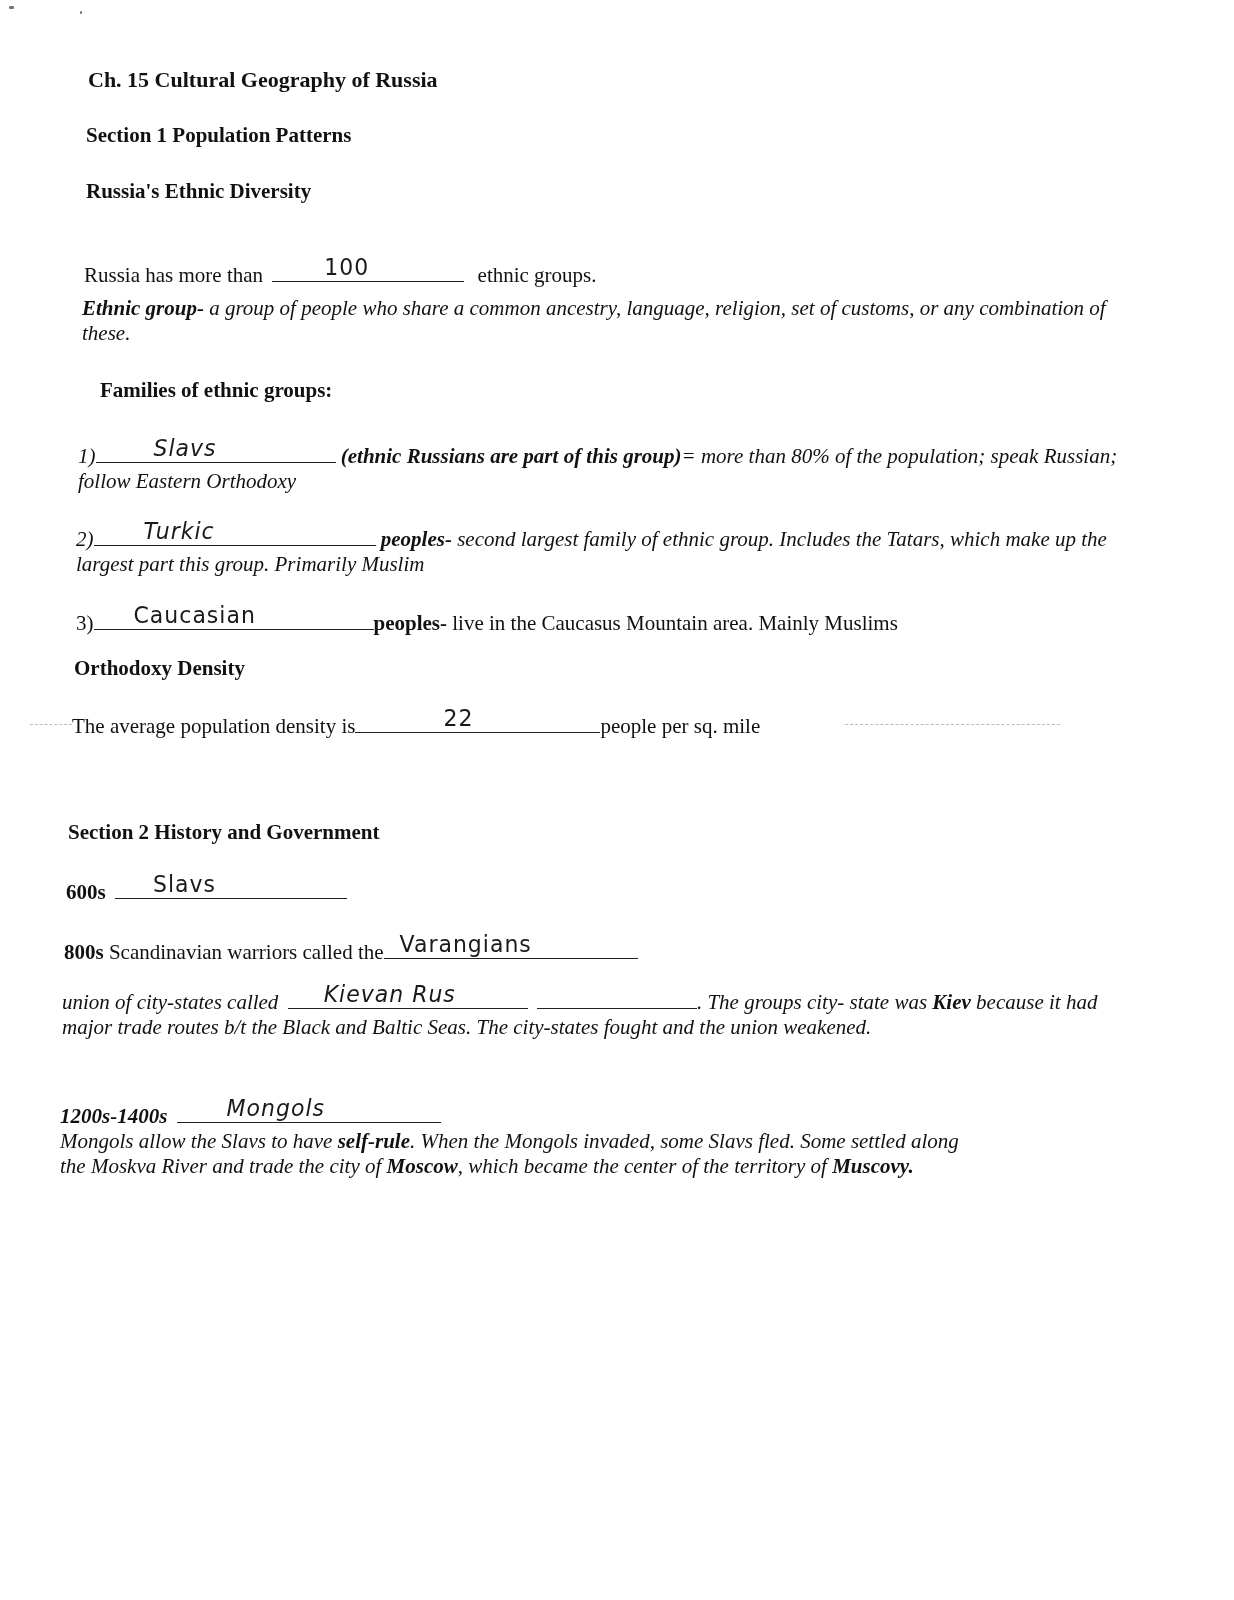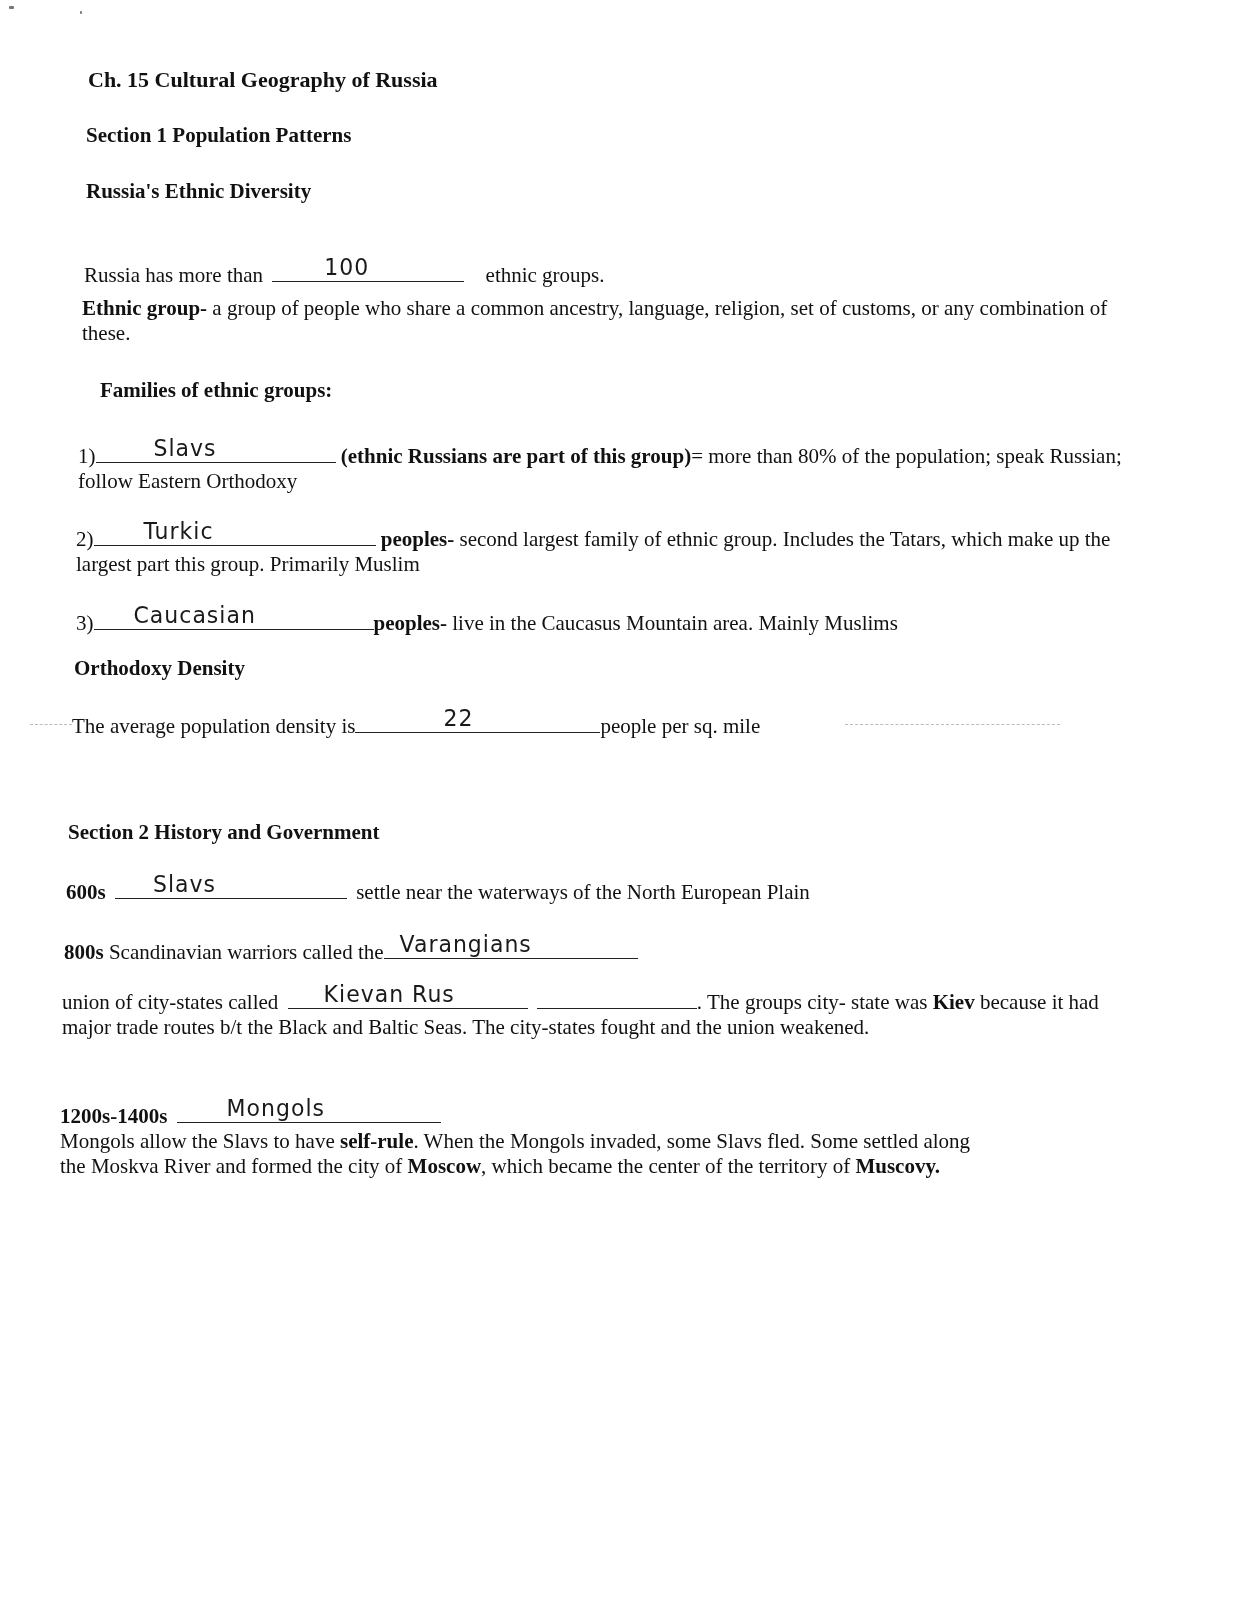--- a/index.html
+++ b/index.html
@@ -15,20 +15,21 @@
     .line {
       position: absolute;
       font-size: 21px;
       line-height: 25px;
       white-space: nowrap;
     }
     .para {
       position: absolute;
       font-size: 21px;
       line-height: 25px;
+      font-style: italic;
     }
     .b { font-weight: bold; }
     .blank {
       display: inline-block;
       border-bottom: 1.5px solid #222;
       position: relative;
       height: 22px;
       vertical-align: baseline;
     }
     .hand {
@@ -62,21 +63,21 @@
 
 <div class="line b" style="left:86px;top:123px;">Section 1 Population Patterns</div>
 
 <div class="line b" style="left:86px;top:179px;">Russia's Ethnic Diversity</div>
 
 <div class="line" style="left:84px;top:235px;">
   <span>Russia has more than</span>
   <span class="blank" style="width:192px;margin-left:4px;margin-top:24px;">
     <span class="hand" style="left:52px;">100</span>
   </span>
-  <span style="margin-left:16px;">ethnic groups.</span>
+  <span style="margin-left:8px;">ethnic groups.</span>
 </div>
 
 <div class="para" style="left:82px;top:296px;width:1060px;">
   <span class="b">Ethnic group-</span><span> a group of people who share a common ancestry, language, religion, set of customs, or any combination of these.</span>
 </div>
 
 <div class="line b" style="left:100px;top:378px;">Families of ethnic groups:</div>
 
 <div class="para" style="left:78px;top:440px;width:1070px;">
   <span>1)</span><span class="blank" style="width:240px;">
@@ -108,21 +109,20 @@
   </span><span>people per sq. mile</span>
 </div>
 
 <div class="line b" style="left:68px;top:820px;">Section 2 History and Government</div>
 
 <div class="line" style="left:66px;top:876px;">
   <span class="b">600s</span>
   <span class="blank" style="width:232px;margin-left:4px;">
     <span class="hand" style="left:38px;">Slavs</span>
   </span>
-  <span style="margin-left:4px;">settle near the waterways of the North European Plain</span>
 </div>
 
 <div class="line" style="left:64px;top:936px;">
   <span class="b">800s</span>
   <span>Scandinavian warriors called the</span><span class="blank" style="width:254px;">
     <span class="hand" style="left:16px;">Varangians</span>
   </span>
 </div>
 
 <div class="para" style="left:62px;top:986px;width:1060px;">
@@ -134,14 +134,14 @@
   <span>because it had major trade routes b/t the Black and Baltic Seas. The city-states fought and the union weakened.</span>
 </div>
 
 <div class="para" style="left:60px;top:1100px;width:1080px;">
   <span class="b">1200s-1400s</span>
   <span class="blank" style="width:264px;margin-left:4px;">
     <span class="hand" style="left:50px;">Mongols</span>
   </span>
   <br>
   <span>Mongols allow the Slavs to have </span><span class="b">self-rule</span><span>. When the Mongols invaded, some Slavs fled. Some settled along</span><br>
-  <span>the Moskva River and formed the city of </span><span class="b">Moscow</span><span>, which became the center of the territory of </span><span class="b">Muscovy</span><span class="b">.</span>
+  <span>the Moskva River and trade the city of </span><span class="b">Moscow</span><span>, which became the center of the territory of </span><span class="b">Muscovy</span><span class="b">.</span>
 </div>
 
 </body></html>

